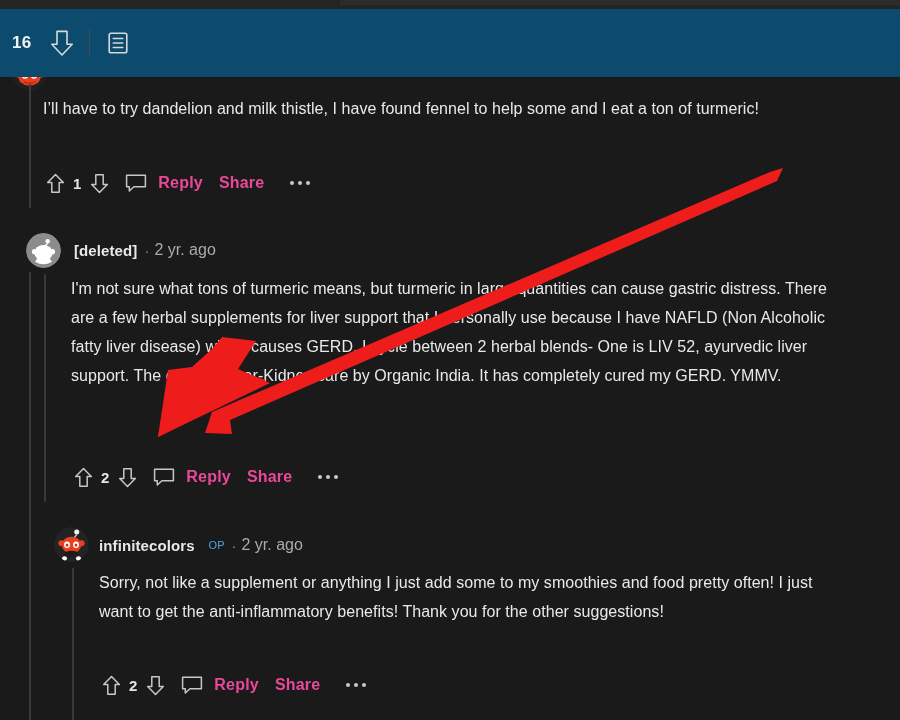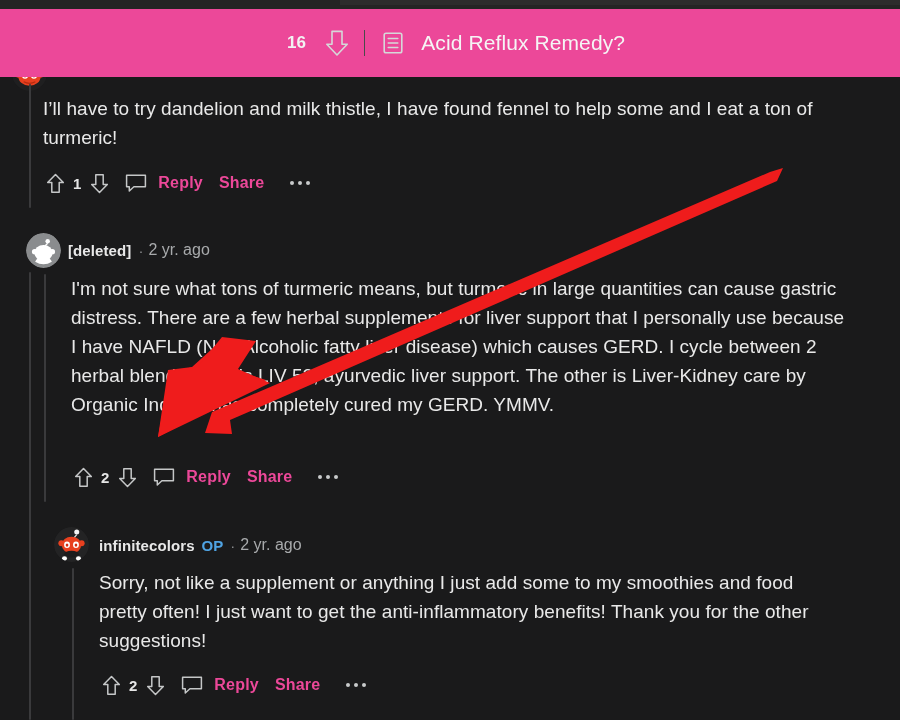--- a/index.html
+++ b/index.html
@@ -36,26 +36,25 @@
     height: 5px;
     background: #2c2c2c;
   }
 
   
   .header {
     position: absolute;
     top: 9px; left: 0;
     width: 900px;
     height: 68px;
-    background: #ec4899;
+    background: #0c4a6e;
     display: flex;
     align-items: center;
     padding-left: 12px;
     z-index: 30;
-    justify-content: center;
   }
   .hdr-score {
     color: #f2f2f2;
     font-size: 17px;
     font-weight: bold;
     letter-spacing: 0.2px;
     margin-right: 16px;
   }
   .hdr-icon-btn {
     width: 30px; height: 30px;
@@ -113,38 +112,38 @@
     display: block;
   }
   .author-name {
     color: #e8e8e8;
     font-size: 15px;
     font-weight: bold;
     letter-spacing: 0.1px;
   }
   .op-badge {
     color: #4fa3e3;
-    font-size: 15px;
-    font-weight: bold;
-    margin-left: 7px;
+    font-size: 11px;
+    font-weight: normal;
+    margin-left: 14px;
   }
   .meta-dot {
     color: #8b8d8f;
     font-size: 15px;
     margin: 0 5px 0 7px;
   }
   .meta-time {
     color: #a8aaac;
     font-size: 16px;
   }
 
   .body-text {
     position: absolute;
     color: #e9e9e9;
-    font-size: 19px;
+    font-size: 16px;
     line-height: 29px;
     letter-spacing: 0.05px;
   }
 
   
   .actions {
     position: absolute;
     display: flex;
     align-items: center;
     white-space: nowrap;
@@ -268,21 +267,21 @@
           <circle cx="18" cy="18" r="18" fill="#8a8c8e"></circle>
           <circle cx="22.3" cy="8.4" r="2.3" fill="#ffffff"></circle>
           <path d="M22.3 10.6 L18.5 14.4" stroke="#ffffff" stroke-width="1.3" fill="none"></path>
           <ellipse cx="18" cy="20.4" rx="9.4" ry="8.1" fill="#ffffff"></ellipse>
           <ellipse cx="8.8" cy="19.2" rx="2.7" ry="2.7" fill="#ffffff"></ellipse>
           <ellipse cx="27.2" cy="19.2" rx="2.7" ry="2.7" fill="#ffffff"></ellipse>
           <path d="M9.4 29.5 q8.6 5.4 17.2 0 q-1.6 -4.6 -8.6 -4.6 q-7 0 -8.6 4.6 Z" fill="#ffffff"></path>
         </svg>
       </div>
 
-      <div class="author-row" style="left:68px; top:241px;text-align:right;">
+      <div class="author-row" style="left:74px; top:241px;text-align:right;">
         <span class="author-name">[deleted]</span>
         <span class="meta-dot">·</span>
         <span class="meta-time">2 yr. ago</span>
       </div>
 
       <div class="rail" style="left:29px; top:272px; height:448px;"></div>
 
       <div class="rail" style="left:44px; top:274px; height:228px;"></div>
 
       <div class="body-text" style="left:71px; top:274px; width:775px;">I'm not sure what tons of turmeric means, but turmeric in large quantities can cause gastric distress. There are a few herbal supplements for liver support that I personally use because I have NAFLD (Non Alcoholic fatty liver disease) which causes GERD. I cycle between 2 herbal blends- One is LIV 52, ayurvedic liver support. The other is Liver-Kidney care by Organic India. It has completely cured my GERD. YMMV.</div>
@@ -384,21 +383,20 @@
     </div>
     <div class="hdr-divider"></div>
     <div class="hdr-post-icon">
       <svg width="24" height="26" viewBox="0 0 24 26">
         <rect x="3.2" y="3.2" width="17.6" height="19.6" rx="1.8" fill="none" stroke="#d6d8d9" stroke-width="1.6"></rect>
         <line x1="7.2" y1="8.6" x2="16.8" y2="8.6" stroke="#d6d8d9" stroke-width="1.5" stroke-linecap="round"></line>
         <line x1="7.2" y1="13.0" x2="16.8" y2="13.0" stroke="#d6d8d9" stroke-width="1.5" stroke-linecap="round"></line>
         <line x1="7.2" y1="17.4" x2="16.8" y2="17.4" stroke="#d6d8d9" stroke-width="1.5" stroke-linecap="round"></line>
       </svg>
     </div>
-    <span class="hdr-title">Acid Reflux Remedy?</span>
   </div>
 
   <svg class="annotation-arrow" viewBox="0 0 900 720">
     <g>
       <polygon points="783,168 777,181 230,420 232,434 205,433 212,412 770,172" fill="#ef1c1c"></polygon>
       <polygon points="158,437 266,380 235,370 253,345 222,340 192,367 168,370" fill="#ef1c1c"></polygon>
       <polygon points="158,437 270,383 238,369 256,341 222,337 198,366 170,372" fill="#ef1c1c"></polygon>
     </g>
   </svg>
 

